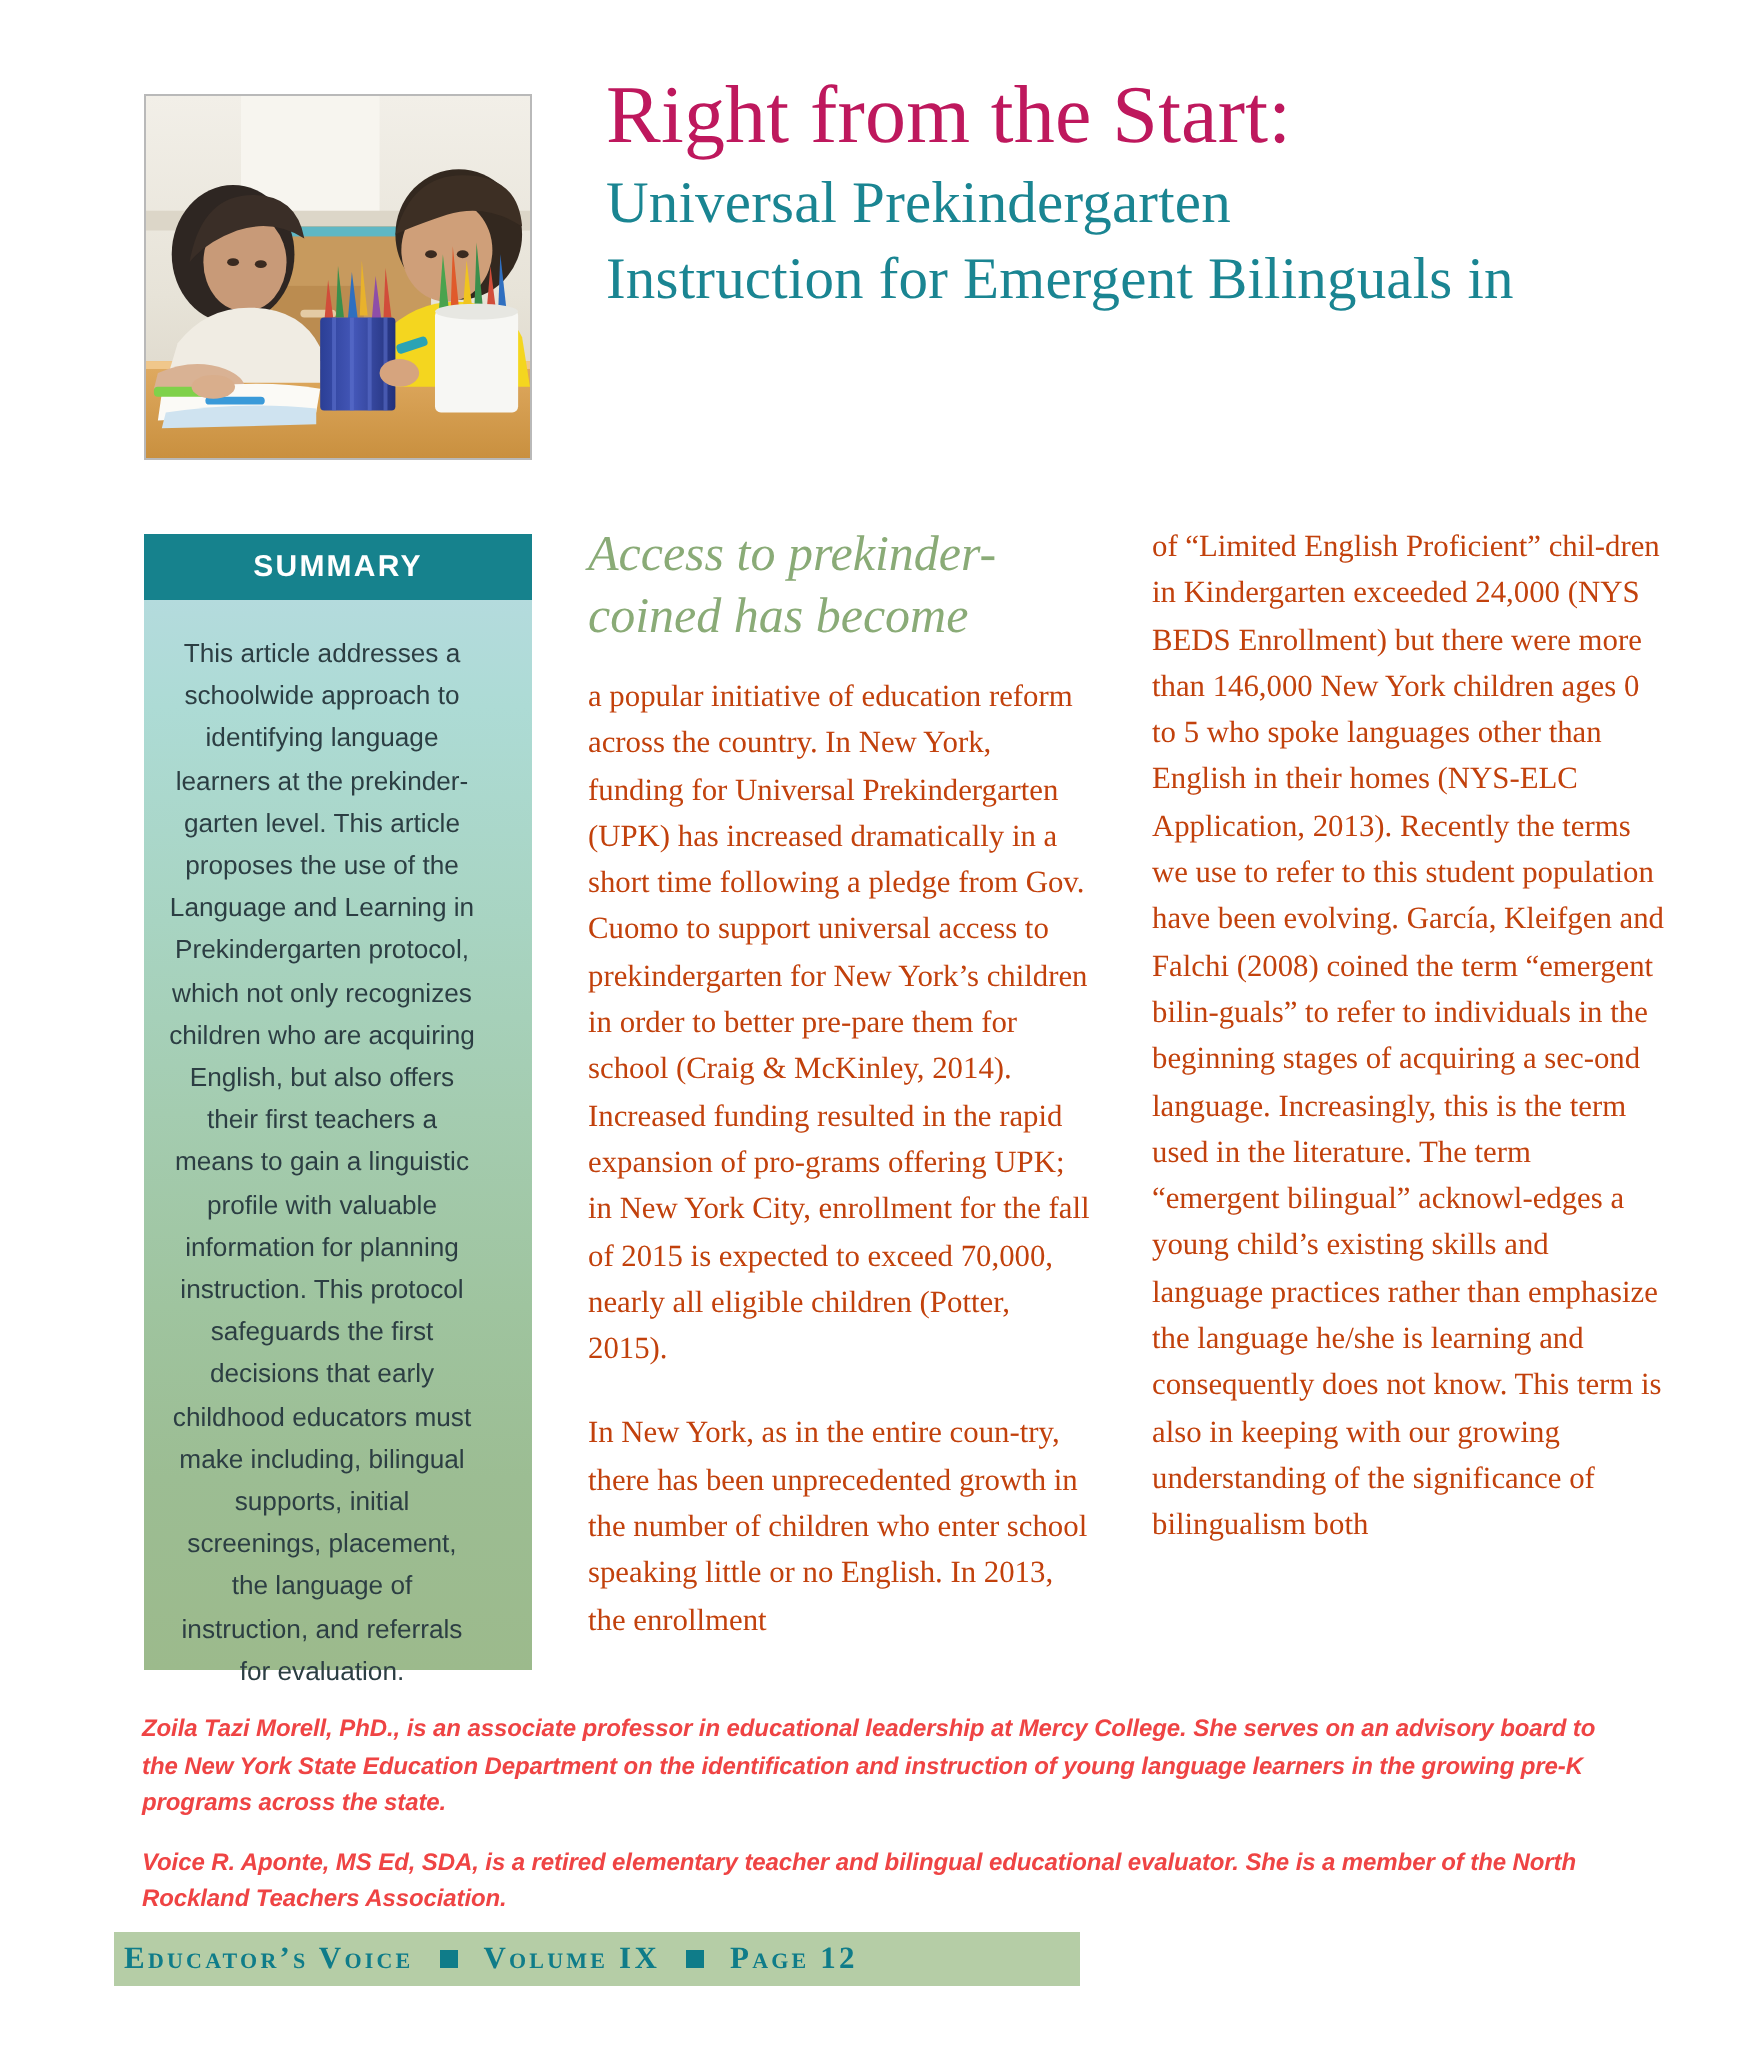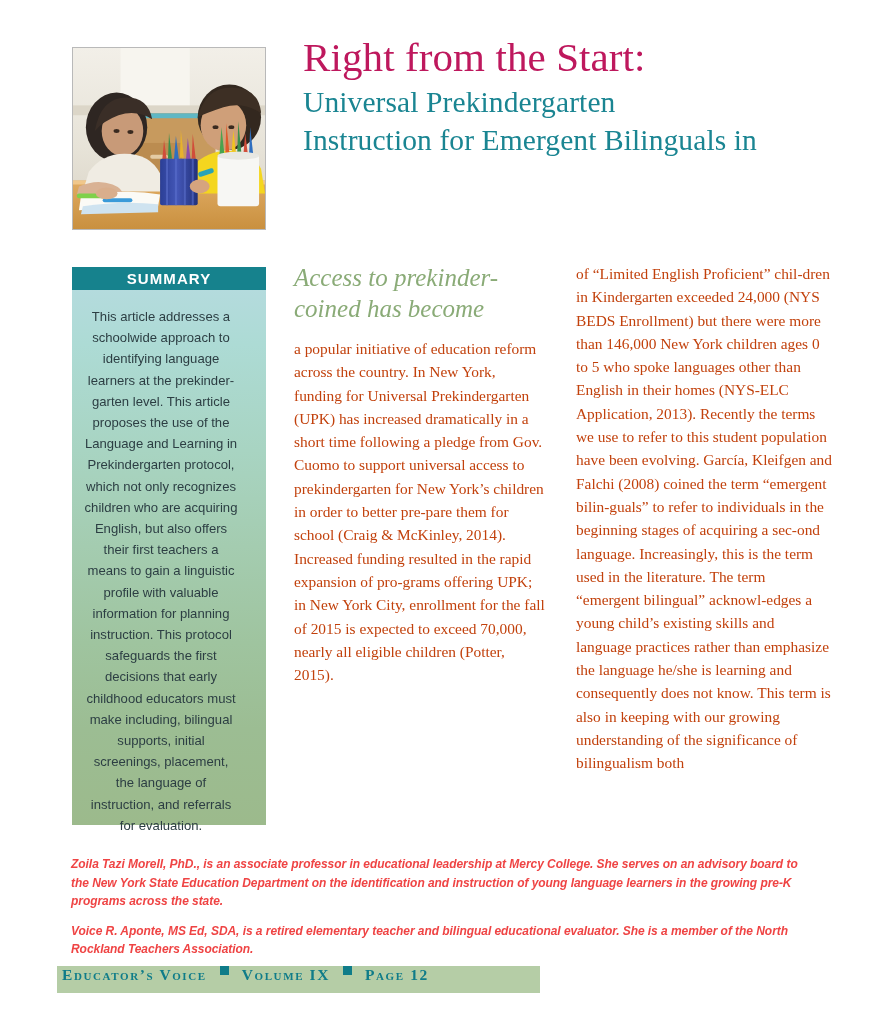--- a/index.html
+++ b/index.html
@@ -57,21 +57,21 @@
 
   
   #summary-box {
     position: absolute;
     left: 72px;
     top: 267px;
     width: 194px;
     height: 558px;
   }
   #summary-header {
-    height: 23px;
+    height: 33px;
     background: #16828d;
     display: flex;
     align-items: center;
     justify-content: center;
   }
   #summary-header span {
     font-family: "Liberation Sans", sans-serif;
     font-weight: bold;
     font-size: 15px;
     color: #ffffff;
@@ -143,20 +143,21 @@
 
   
   #footer-bar {
     position: absolute;
     left: 57px;
     top: 966px;
     width: 483px;
     height: 27px;
     background: #b5cda6;
     display: flex;
+    align-items: center;
     padding-left: 5px;
     box-sizing: border-box;
   }
   .footer-txt {
     font-family: "Liberation Serif", serif;
     font-variant: small-caps;
     font-weight: bold;
     font-size: 15.5px;
     color: #0f7c89;
     letter-spacing: 1.6px;
@@ -272,20 +273,21 @@
     <p>This article addresses a schoolwide approach to identifying language learners at the prekinder-garten level. This article proposes the use of the Language and Learning in Prekindergarten protocol, which not only recognizes children who are acquiring English, but also offers their first teachers a means to gain a linguistic profile with valuable information for planning instruction. This protocol safeguards the first decisions that early childhood educators must make including, bilingual supports, initial screenings, placement, the language of instruction, and referrals for evaluation.</p>
   </div>
 </aside>
 
 <section class="col" id="col-mid">
   <div class="lead-in">
     <div>Access to prekinder-</div>
     <div>coined has become</div>
   </div>
   <p class="body-par">a popular initiative of education reform across the country. In New York, funding for Universal Prekindergarten (UPK) has increased dramatically in a short time following a pledge from Gov. Cuomo to support universal access to prekindergarten for New York’s children in order to better pre-pare them for school (Craig &amp; McKinley, 2014). Increased funding resulted in the rapid expansion of pro-grams offering UPK; in New York City, enrollment for the fall of 2015 is expected to exceed 70,000, nearly all eligible children (Potter, 2015).</p>
+  <p class="body-par">In New York, as in the entire coun-try, there has been unprecedented growth in the number of children who enter school speaking little or no English. In 2013, the enrollment</p>
 </section>
 
 <section class="col" id="col-right">
   <p class="body-par">of “Limited English Proficient” chil-dren in Kindergarten exceeded 24,000 (NYS BEDS Enrollment) but there were more than 146,000 New York children ages 0 to 5 who spoke languages other than English in their homes (NYS-ELC Application, 2013). Recently the terms we use to refer to this student population have been evolving. García, Kleifgen and Falchi (2008) coined the term “emergent bilin-guals” to refer to individuals in the beginning stages of acquiring a sec-ond language. Increasingly, this is the term used in the literature. The term “emergent bilingual” acknowl-edges a young child’s existing skills and language practices rather than emphasize the language he/she is learning and consequently does not know. This term is also in keeping with our growing understanding of the significance of bilingualism both</p>
 </section>
 
 <div id="bios">
   <p>Zoila Tazi Morell, PhD., is an associate professor in educational leadership at Mercy College. She serves on an advisory board to the New York State Education Department on the identification and instruction of young language learners in the growing pre-K programs across the state.</p>
   <p>Voice R. Aponte, MS Ed, SDA, is a retired elementary teacher and bilingual educational evaluator. She is a member of the North Rockland Teachers Association.</p>
 </div>

